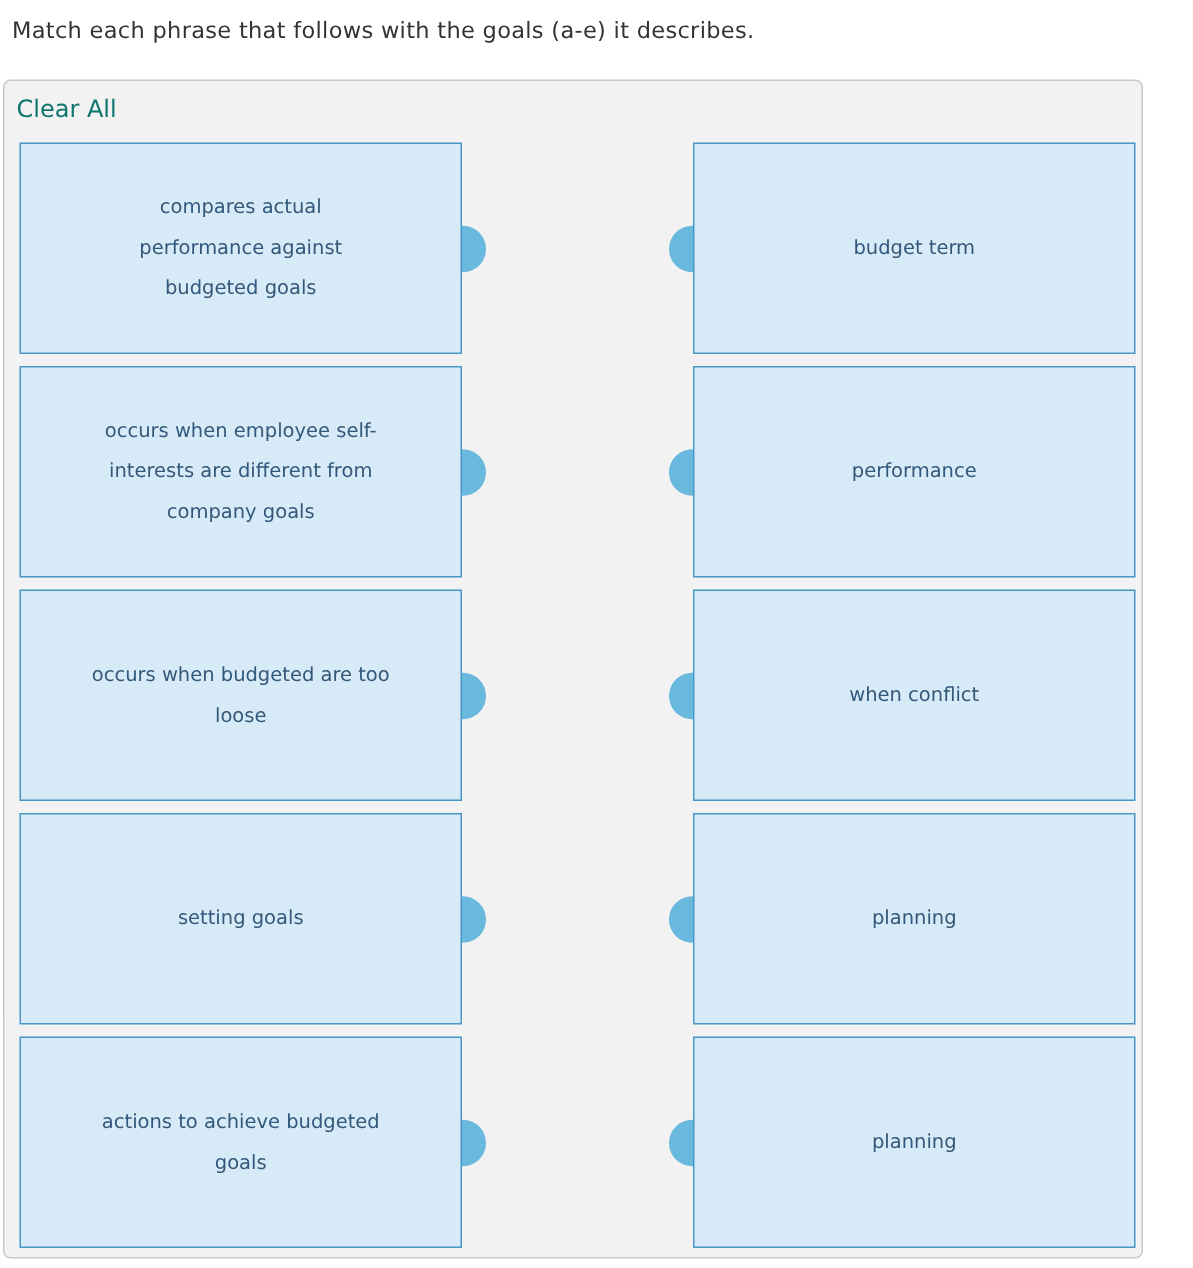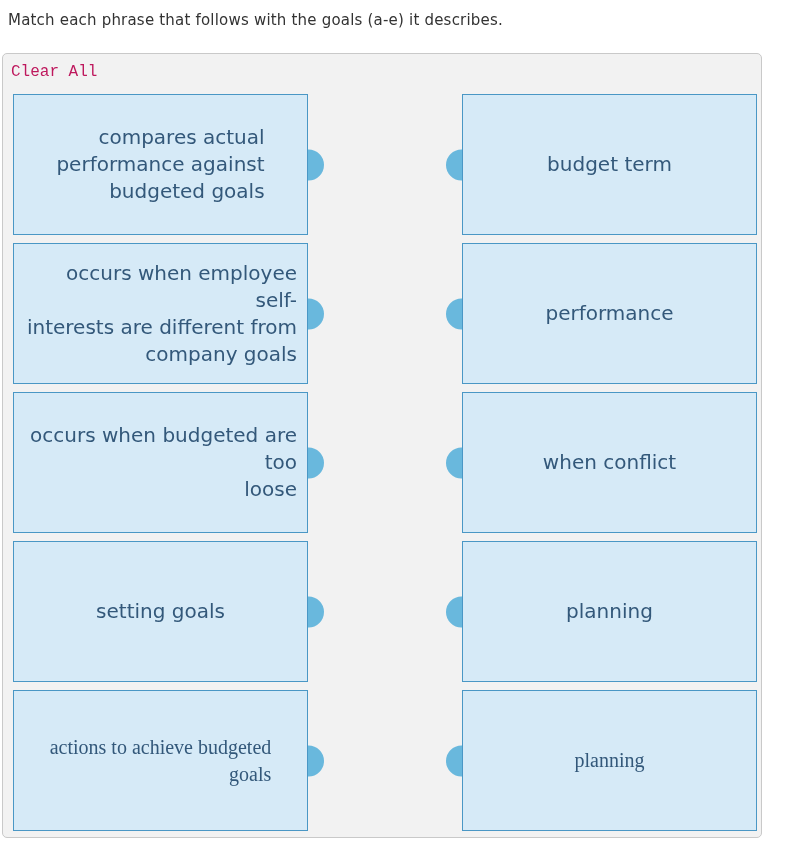--- a/index.html
+++ b/index.html
@@ -19,42 +19,41 @@
     margin-left: 2px;
     width: 760px;
     background: #f2f2f2;
     border: 1px solid #c9c9c9;
     border-radius: 5px;
     padding-bottom: 6px;
   }
   .clear-all {
     display: inline-block;
     font-size: 16px;
-    color: #be185d;
+    color: #0f766e;
     padding: 9px 8px 13px 8px;
     cursor: pointer;
-    font-family: Liberation Mono, monospace;
   }
   .match-row {
     display: flex;
     justify-content: space-between;
     margin: 0 4px 8px 10px;
   }
   .match-box {
     position: relative;
     width: 295px;
     height: 141px;
     background: #d6eaf7;
     border: 1px solid #4a97c5;
     display: flex;
     align-items: center;
     justify-content: center;
-    text-align: right;
+    text-align: center;
     padding: 0 10px;
-    font-size: 20px;
+    font-size: 13px;
     line-height: 27px;
     color: #33587a;
     white-space: pre-line;
     cursor: pointer;
   }
   .connector-dot {
     position: absolute;
     top: 50%;
     transform: translateY(-50%);
     width: 16px;
@@ -120,21 +119,21 @@
     <div class="match-box left">
       <span>setting goals</span>
       <span class="connector-dot"></span>
     </div>
     <div class="match-box right">
       <span class="connector-dot"></span>
       <span>planning</span>
     </div>
   </div>
 
-  <div class="match-row" style="margin-bottom:0;font-family:Liberation Serif, serif;">
+  <div class="match-row" style="margin-bottom:0;">
     <div class="match-box left">
       <span>actions to achieve budgeted
 goals</span>
       <span class="connector-dot"></span>
     </div>
     <div class="match-box right">
       <span class="connector-dot"></span>
       <span>planning</span>
     </div>
   </div>

